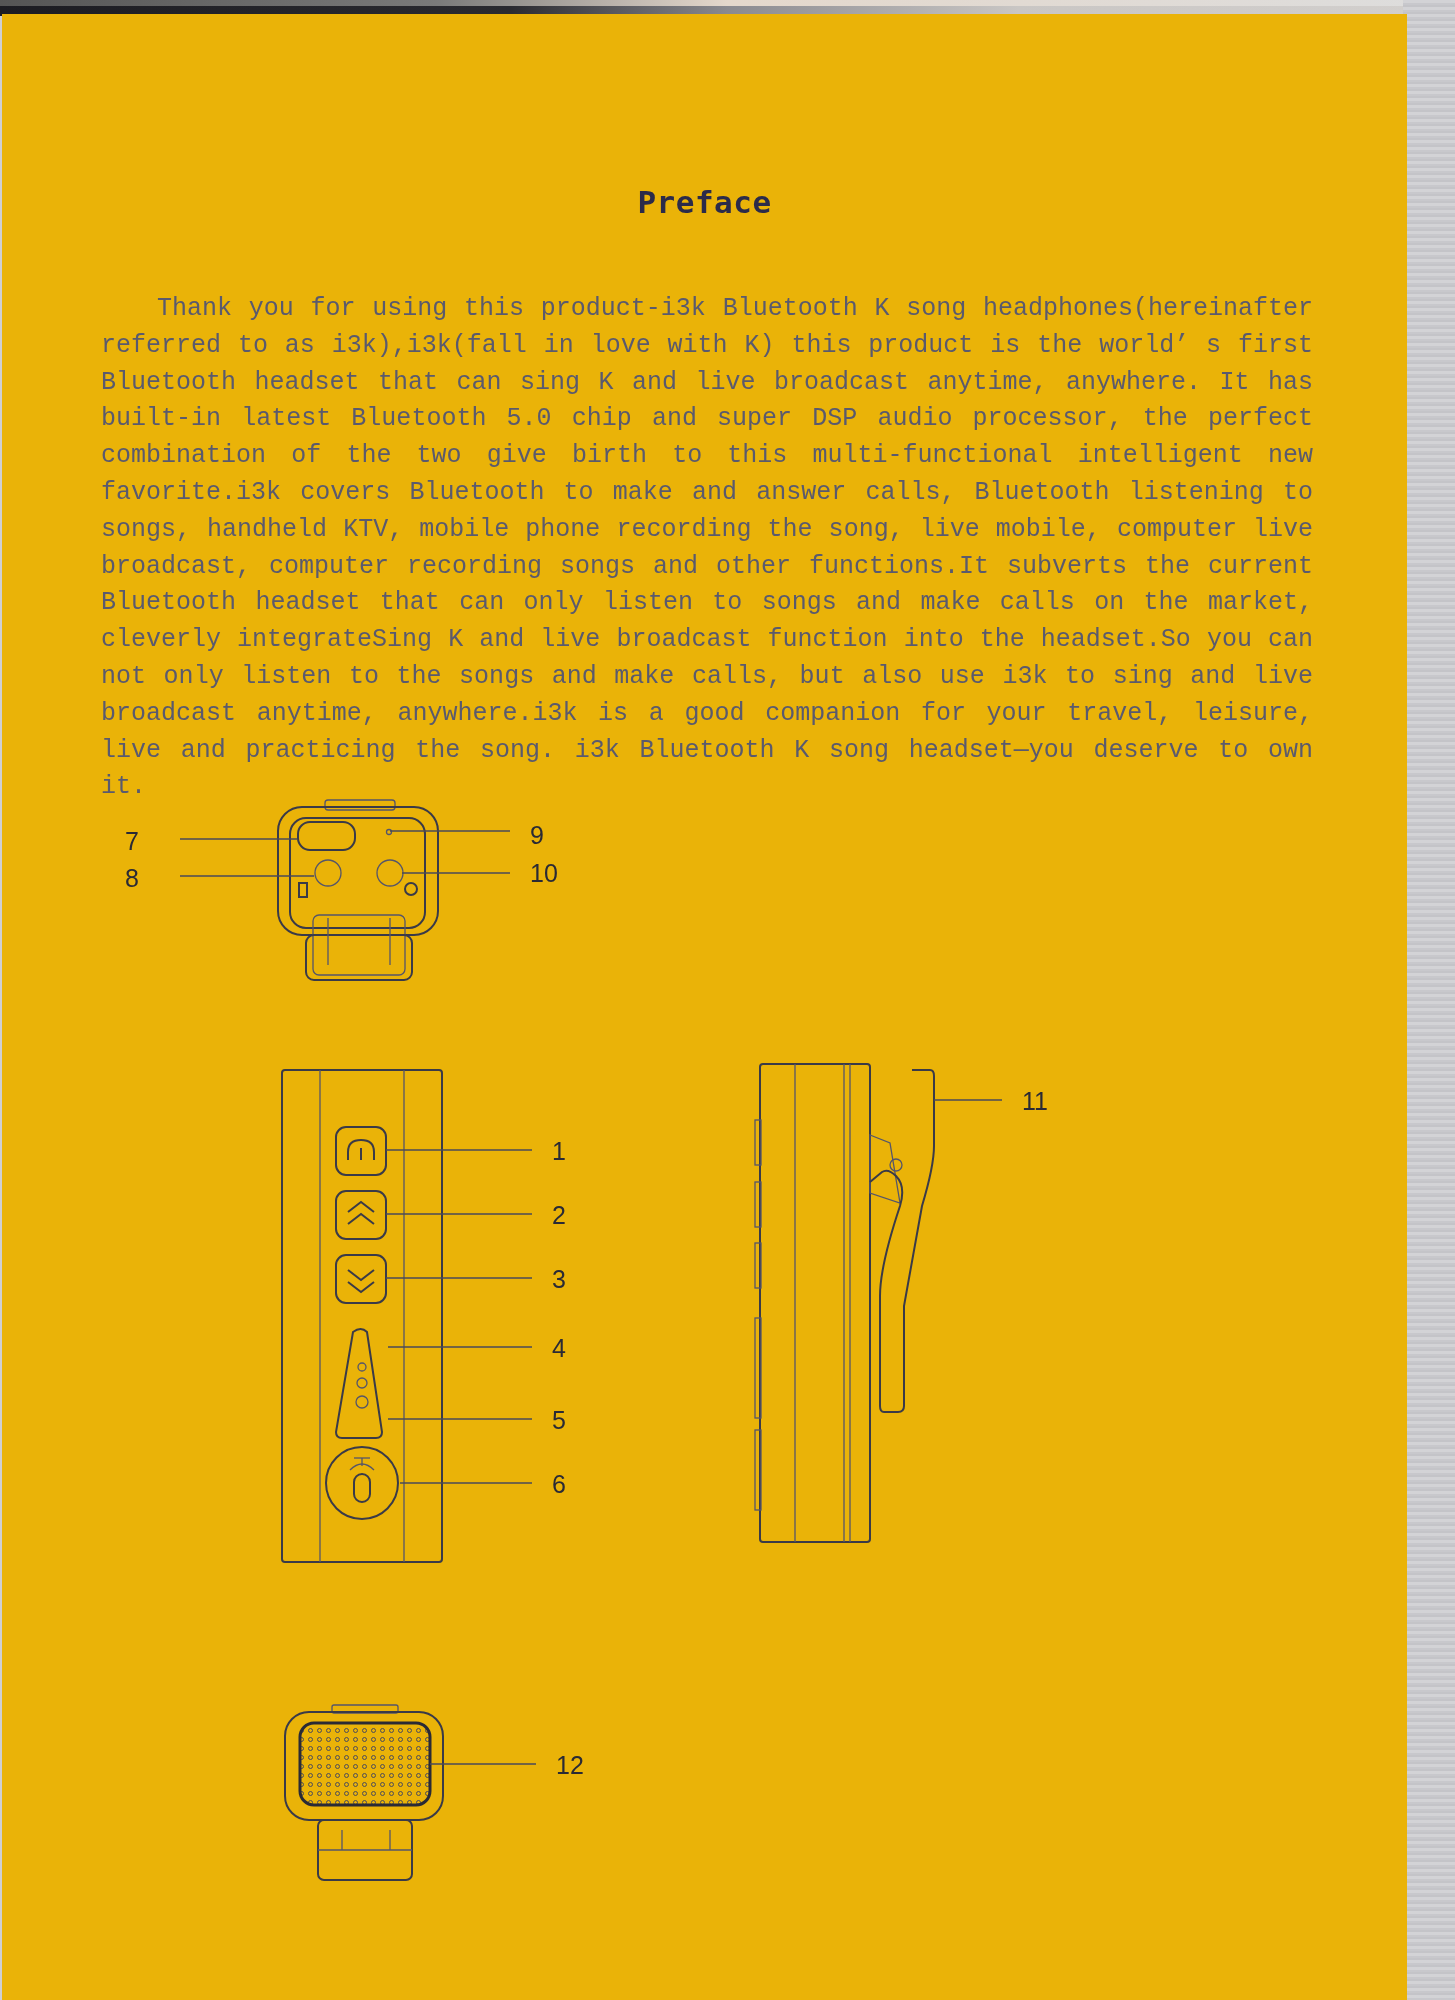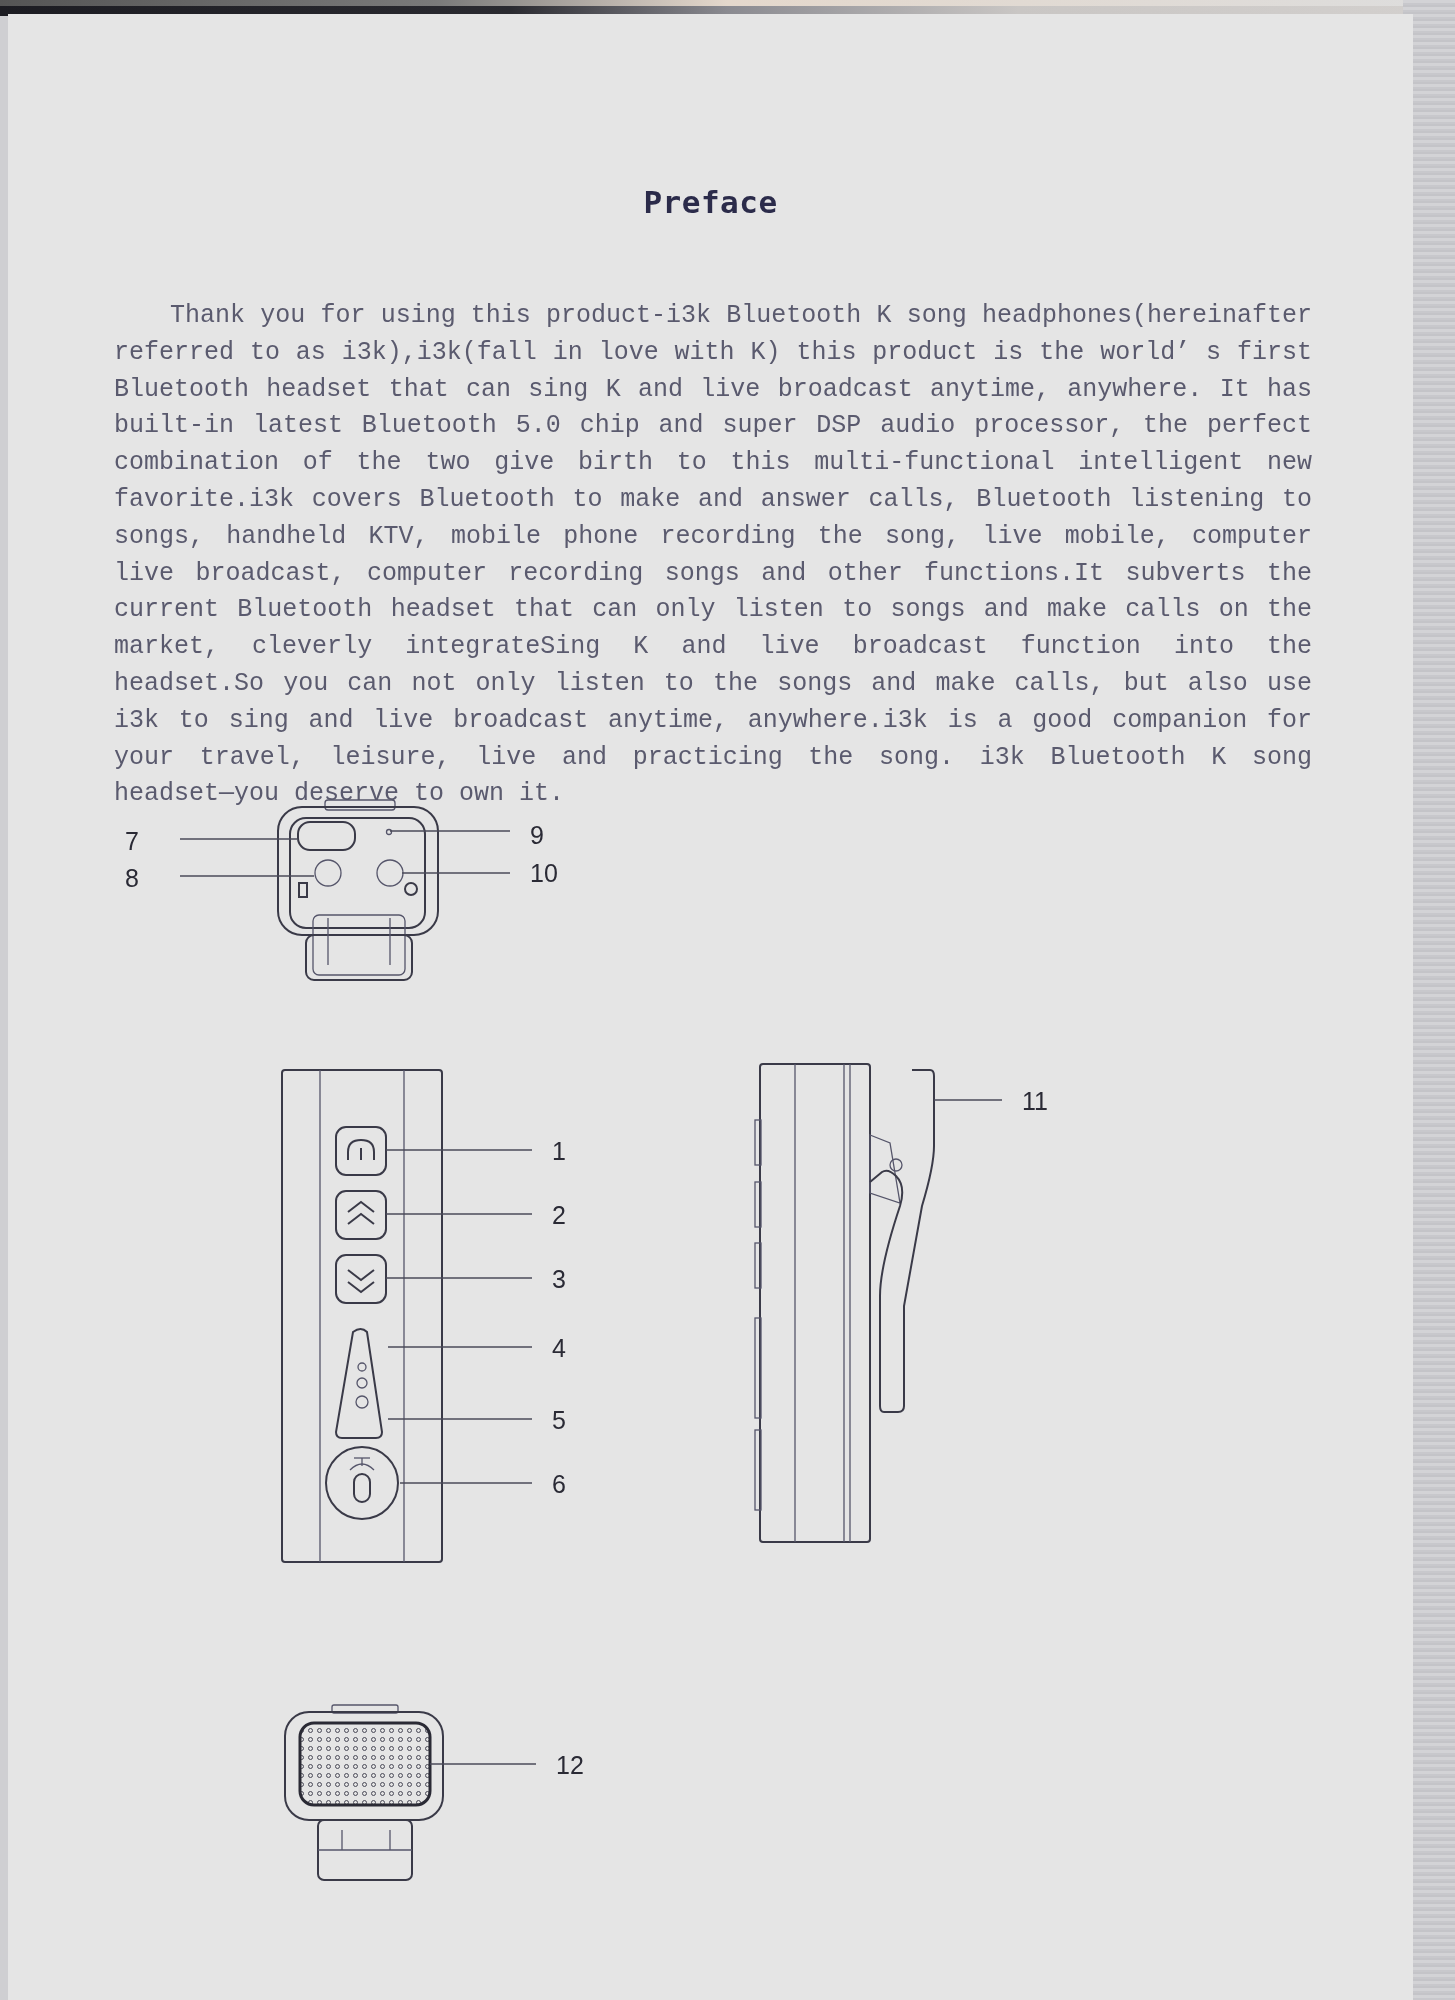--- a/index.html
+++ b/index.html
@@ -1,23 +1,23 @@
 <!DOCTYPE html>
 <html><head>
 <meta charset="utf-8">
 <style>
   html,body{margin:0;padding:0;}
   body{width:1455px;height:2000px;position:relative;overflow:hidden;background:#cfcfd2;font-family:"Liberation Serif",serif;}
   .scan-edge{position:absolute;left:0;top:0;width:1455px;height:16px;background:linear-gradient(90deg,#1c1c22 0%,#2a2a30 35%,#8a8a90 50%,#c9c6c4 70%,#d3d0ce 100%);}
   .scan-edge-top{position:absolute;left:0;top:0;width:1455px;height:6px;background:linear-gradient(90deg,#555 0%,#7a7a7a 30%,#e4d8cc 50%,#ddd 100%);}
   .side-strip{position:absolute;right:0;top:0;width:52px;height:2000px;background:repeating-linear-gradient(0deg,#c8c8cc 0 2px,#d3d3d6 2px 5px,#c4c4c8 5px 7px);}
-  .page{position:absolute;left:8px;top:14px;width:1405px;height:1986px;background:#e5e5e5;}
+  .page{position:absolute;left:2px;top:14px;width:1405px;height:1986px;background:#eab308;}
   .title{position:absolute;left:0;width:1405px;top:170px;text-align:center;font-family:"DejaVu Sans Mono",monospace;font-weight:bold;font-size:31px;color:#2b2b4a;letter-spacing:0.5px;}
   .body-text{position:absolute;left:90px;top:268px;width:1230px;font-family:"Liberation Mono",monospace;font-size:25px;line-height:36.8px;color:#5a5a6e;text-align:justify;}
-  .body-text p{margin:16px;text-indent:56px;}
+  .body-text p{margin:9px;text-indent:56px;}
   svg{position:absolute;overflow:visible;}
   .lbl{font-family:"Liberation Sans",sans-serif;font-size:25px;fill:#2a2a35;}
   .stroke{stroke:#3a3a48;fill:none;stroke-width:2;}
   .thin{stroke:#55556a;fill:none;stroke-width:1.3;}
   .leader{stroke:#4a4a58;stroke-width:1.4;}
 </style>
 </head>
 <body>
 
 <div class="scan-edge"></div>

